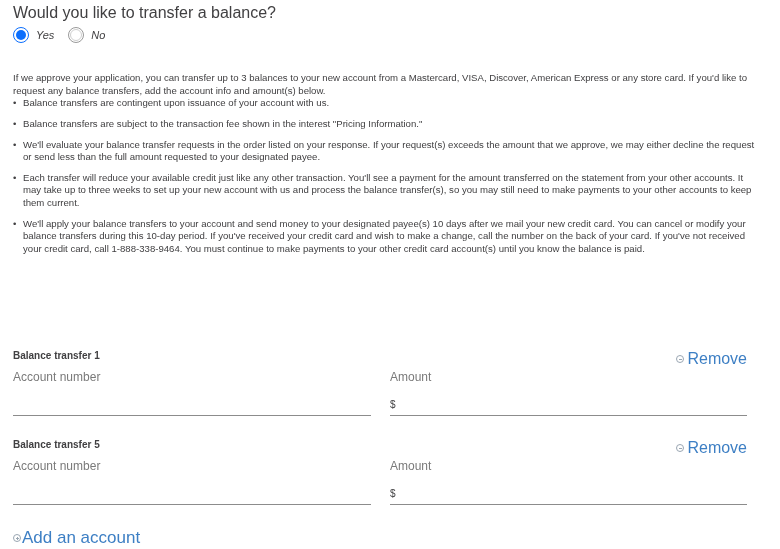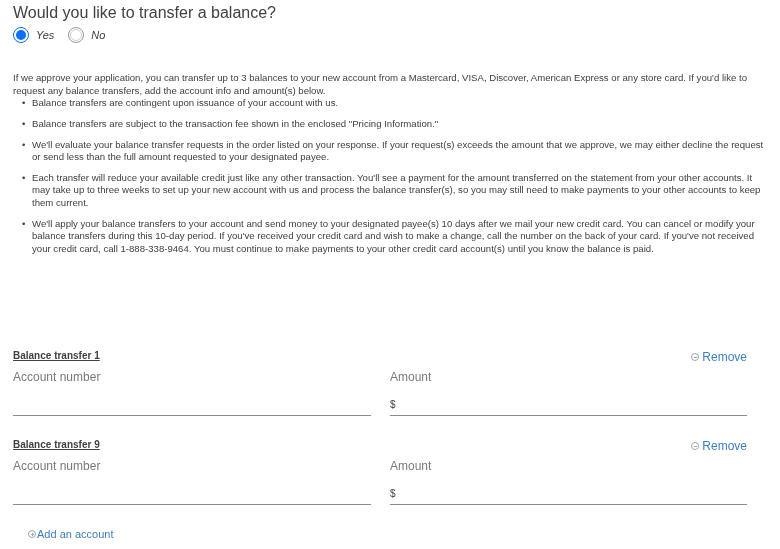--- a/index.html
+++ b/index.html
@@ -30,55 +30,55 @@
   }
   .radio .circle.unchecked::after {
     content: ""; width: 10px; height: 10px; border-radius: 50%; border: 1px solid #cfcfcf;
   }
   .radio .rlabel { font-size: 11px; color: #414042; }
   .intro {
     position: absolute; left: 13px; top: 65px; width: 760px;
     line-height: 12.5px; font-size: 9.6px; margin-top: 7px;
   }
   ul.bullets {
-    position: absolute; left: 22px; top: 97px; width: 750px;
+    position: absolute; left: 13px; top: 97px; width: 750px;
     list-style: none;
   }
   ul.bullets li {
     position: relative; padding-left: 10px;
     line-height: 12.5px; font-size: 9.6px; margin-bottom: 8.3px;
   }
   ul.bullets li::before {
     content: "•"; position: absolute; left: 0; top: 0; color: #414042;
   }
   .bt-block { position: absolute; left: 13px; width: 734px; }
-  .bt-title { font-weight: bold; font-size: 10px; color: #414042; position: absolute; left: 0; top: 0; text-decoration: underline; }
+  .bt-title { font-weight: bold; font-size: 10px; color: #414042; position: absolute; left: 0; top: 0; }
   .remove {
-    position: absolute; right: 0; top: 0; color: #3d7fc4; font-size: 12px;
+    position: absolute; right: 0; top: 0; color: #3d7fc4; font-size: 16px;
     display: flex; align-items: center; gap: 3px; cursor: pointer; text-align: right;
   }
   .remove .icon {
     width: 8px; height: 8px; border: 1px solid #9aa6b2; border-radius: 50%;
     position: relative; display: inline-block;
   }
   .remove .icon::after {
     content: ""; position: absolute; left: 1.5px; right: 1.5px; top: 2.8px; height: 1px; background: #9aa6b2;
   }
   .field-label { position: absolute; font-size: 12px; color: #7a7a7a; }
   .field {
     position: absolute; height: 22px; border-bottom: 1px solid #8c8c8c;
     display: flex; align-items: center; font-size: 10px; color: #414042;
   }
   .field input {
     border: none; outline: none; background: transparent; width: 100%; height: 100%;
     font-family: "Liberation Sans", "DejaVu Sans", sans-serif; font-size: 10px; color: #414042;
   }
   .dollar { margin-right: 4px; }
   .add-account {
-    position: absolute; left: 28px; top: 528px; color: #3d7fc4; font-size: 11px;
+    position: absolute; left: 13px; top: 528px; color: #3d7fc4; font-size: 17px;
     display: flex; align-items: center; gap: 1px; cursor: pointer;
   }
   .add-account .icon {
     width: 8px; height: 8px; border: 1px solid #9aa6b2; border-radius: 50%;
     position: relative; display: inline-block;
   }
   .add-account .icon::before {
     content: ""; position: absolute; left: 1.5px; right: 1.5px; top: 2.8px; height: 1px; background: #9aa6b2;
   }
   .add-account .icon::after {
@@ -98,21 +98,21 @@
   <div class="radio">
     <span class="circle unchecked"></span>
     <span class="rlabel">No</span>
   </div>
 </div>
 
 <p class="intro">If we approve your application, you can transfer up to 3 balances to your new account from a Mastercard, VISA, Discover, American Express or any store card. If you'd like to request any balance transfers, add the account info and amount(s) below.</p>
 
 <ul class="bullets">
   <li>Balance transfers are contingent upon issuance of your account with us.</li>
-  <li>Balance transfers are subject to the transaction fee shown in the enclosed "Pricing Information."</li>
+  <li>Balance transfers are subject to the transaction fee shown in the interest "Pricing Information."</li>
   <li>We'll evaluate your balance transfer requests in the order listed on your response. If your request(s) exceeds the amount that we approve, we may either decline the request or send less than the full amount requested to your designated payee.</li>
   <li>Each transfer will reduce your available credit just like any other transaction. You'll see a payment for the amount transferred on the statement from your other accounts. It may take up to three weeks to set up your new account with us and process the balance transfer(s), so you may still need to make payments to your other accounts to keep them current.</li>
   <li>We'll apply your balance transfers to your account and send money to your designated payee(s) 10 days after we mail your new credit card. You can cancel or modify your balance transfers during this 10-day period. If you've received your credit card and wish to make a change, call the number on the back of your card. If you've not received your credit card, call 1-888-338-9464. You must continue to make payments to your other credit card account(s) until you know the balance is paid.</li>
 </ul>
 
 <div class="bt-block" style="top:350px; height:70px;">
   <div class="bt-title">Balance transfer 1</div>
   <div class="remove">
     <span class="icon"></span>
     <span>Remove</span>
@@ -122,21 +122,21 @@
     <input type="text" value="" style="">
   </div>
   <div class="field-label" style="left:377px; top:20px;">Amount</div>
   <div class="field" style="left:377px; top:44px; width:357px;">
     <span class="dollar">$</span>
     <input type="text" value="" style="">
   </div>
 </div>
 
 <div class="bt-block" style="top:439px; height:70px;">
-  <div class="bt-title">Balance transfer 9</div>
+  <div class="bt-title">Balance transfer 5</div>
   <div class="remove">
     <span class="icon"></span>
     <span>Remove</span>
   </div>
   <div class="field-label" style="left:0; top:20px;">Account number</div>
   <div class="field" style="left:0; top:44px; width:358px;">
     <input type="text" value="" style="">
   </div>
   <div class="field-label" style="left:377px; top:20px;">Amount</div>
   <div class="field" style="left:377px; top:44px; width:357px;">

